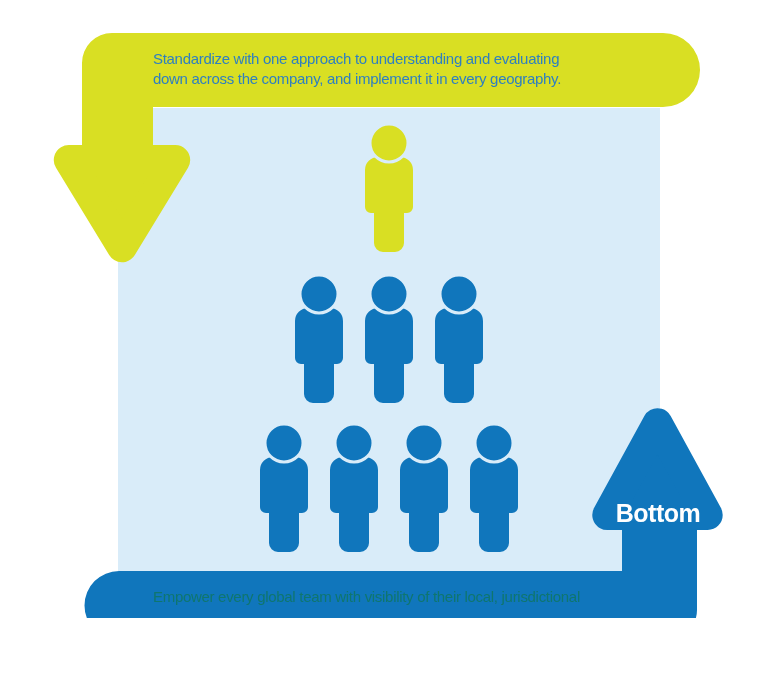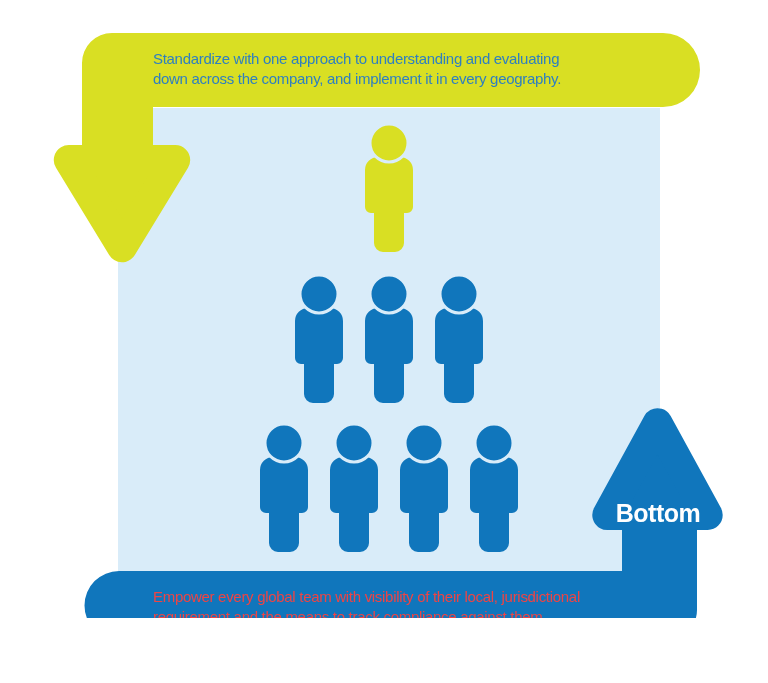--- a/index.html
+++ b/index.html
@@ -14,21 +14,21 @@
   .canvas svg { position: absolute; inset: 0; display: block; }
 
   .banner-text {
     position: absolute;
     font-size: 15px;
     line-height: 20px;
     letter-spacing: -0.3px;
     white-space: nowrap;
   }
   .banner-text.top  { left: 153px; top: 49px;  color: #2e7fc1; }
-  .banner-text.bottom { left: 153px; top: 587px; color: #ef4444; }
+  .banner-text.bottom { left: 153px; top: 587px; color: #0f766e; }
 
   .arrow-label {
     position: absolute;
     width: 140px;
     text-align: center;
     font-weight: bold;
     font-size: 25px;
     letter-spacing: -0.5px;
     line-height: 26px;
   }
@@ -70,20 +70,19 @@
       </g>
   </svg>
 
   <div class="banner-text top">
     <div>Standardize with one approach to understanding and evaluating</div>
     <div>down across the company, and implement it in every geography.</div>
   </div>
 
   <div class="banner-text bottom">
     <div>Empower every global team with visibility of their local, jurisdictional</div>
-    <div>requirement and the means to track compliance against them.</div>
   </div>
 
   <div class="arrow-label bottomup">
     <div>Bottom</div>
   </div>
 
 </div>
 
 </body></html>

